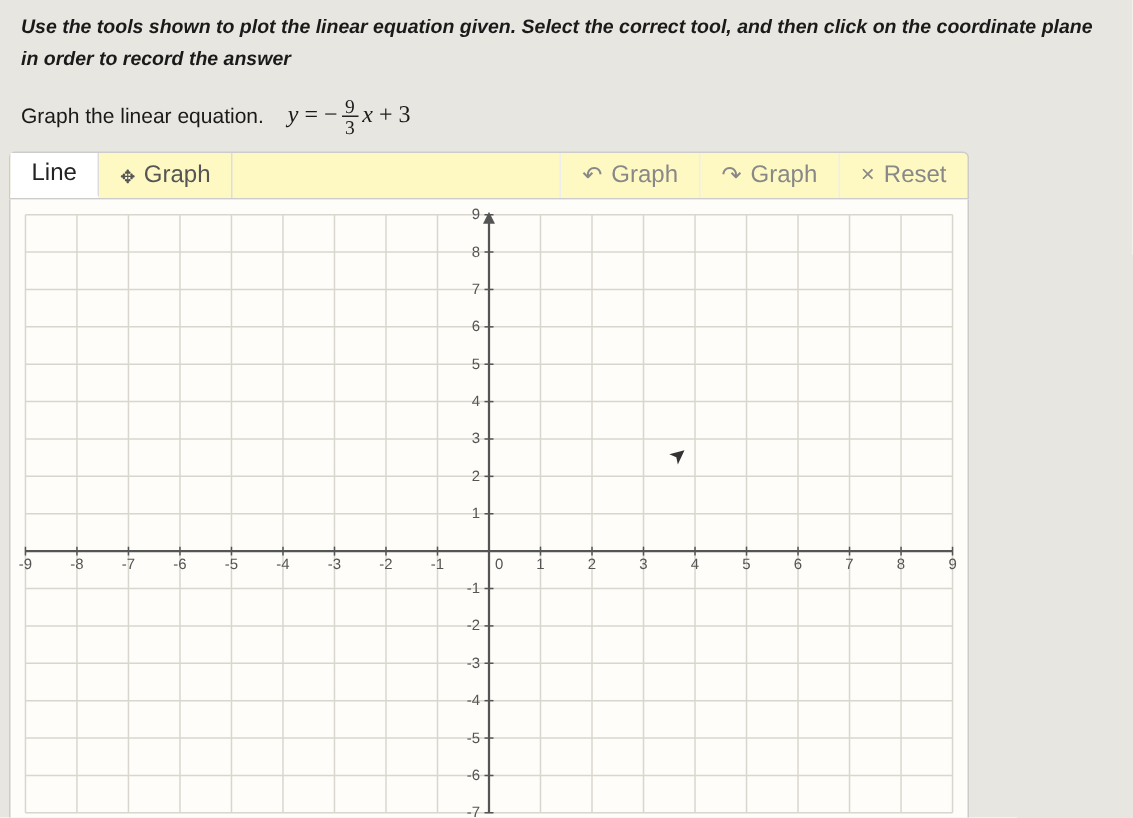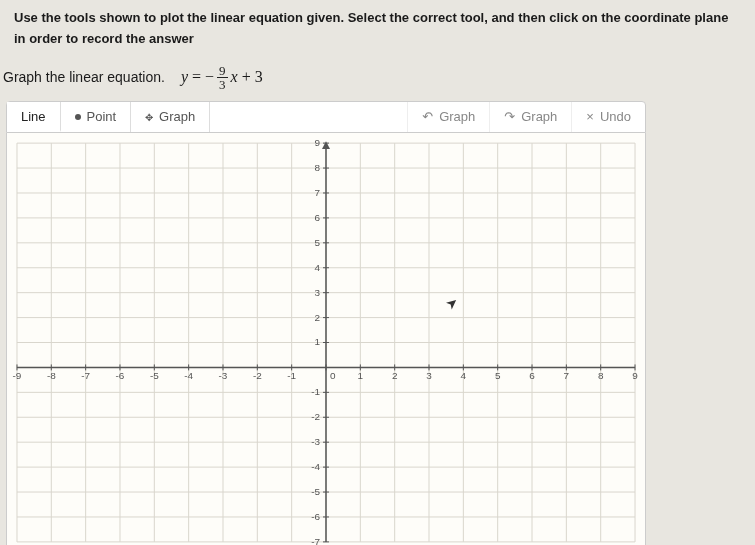--- a/index.html
+++ b/index.html
@@ -10,23 +10,23 @@
       height: 545px;
       overflow: hidden;
       color: #1a1a1a;
     }
     .instructions {
       padding: 8px 14px 4px 14px;
       font-size: 13px;
       font-weight: bold;
       line-height: 1.6;
     }
-    .instructions p { margin-bottom: 4px; }
+    .instructions p { margin-bottom: 4px; font-style: italic; }
     .equation-row {
-      padding: 6px 14px 10px 3px;
+      padding: 6px 14px 10px 14px;
       font-size: 14px;
       display: flex;
       align-items: center;
       gap: 16px;
     }
     .equation {
       font-family: 'Times New Roman', serif;
       font-style: italic;
       font-size: 16px;
       display: inline-flex;
@@ -40,25 +40,25 @@
       line-height: 1;
       margin: 0 3px;
       font-style: normal;
     }
     .frac .num { border-bottom: 1px solid #222; padding: 0 2px; }
     .frac .den { padding: 0 2px; }
     .toolbar {
       display: flex;
       align-items: center;
       height: 32px;
-      background: #ffffff;
+      background: #fef9c3;
       border: 1px solid #ccc;
       border-radius: 4px 4px 0 0;
       margin: 0 6px;
-      font-size: 13px;
+      font-size: 16px;
       width: 640px;
     }
     .tool {
       display: flex;
       align-items: center;
       gap: 6px;
       padding: 0 14px;
       height: 100%;
       border-right: 1px solid #ddd;
       cursor: pointer;
@@ -116,41 +116,37 @@
     </span>
     <span>x</span>
     <span style="margin:0 4px;font-style:normal">+</span>
     <span style="font-style:normal">3</span>
   </span>
 </div>
 
 <div class="toolbar">
   <div class="tool active">
     <span>Line</span>
-  </div>
-  <div class="tool">
-    <span class="point-dot"></span>
-    <span>Point</span>
   </div>
   <div class="tool">
     <span class="move-icon">✥</span>
     <span>Graph</span>
   </div>
   <div class="tool-right">
     <div class="tool">
       <span>↶</span>
       <span>Graph</span>
     </div>
     <div class="tool">
       <span>↷</span>
       <span>Graph</span>
     </div>
     <div class="tool">
       <span>×</span>
-      <span>Undo</span>
+      <span>Reset</span>
     </div>
   </div>
 </div>
 
 <div class="canvas-wrap">
   <svg class="grid" viewBox="0 0 640 420">
       <line x1="10" y1="10" x2="10" y2="410" stroke="#d9d6cd" stroke-width="1"></line>
       <line x1="44.44444444444444" y1="10" x2="44.44444444444444" y2="410" stroke="#d9d6cd" stroke-width="1"></line>
       <line x1="78.88888888888889" y1="10" x2="78.88888888888889" y2="410" stroke="#d9d6cd" stroke-width="1"></line>
       <line x1="113.33333333333333" y1="10" x2="113.33333333333333" y2="410" stroke="#d9d6cd" stroke-width="1"></line>

